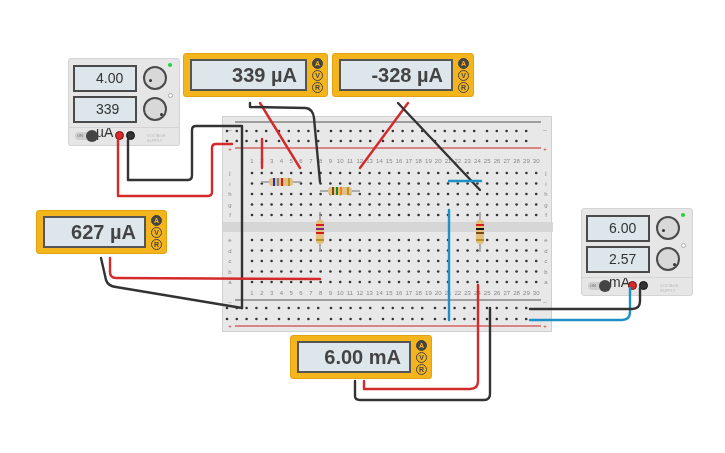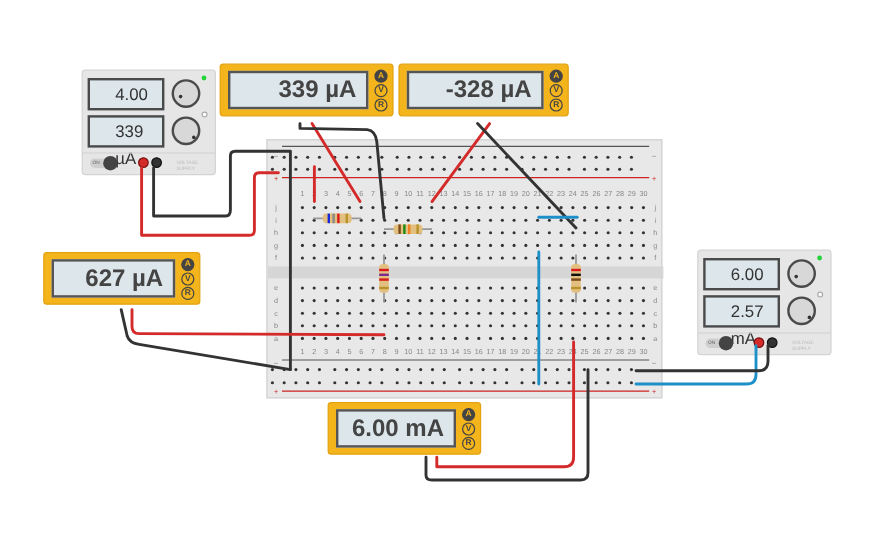--- a/index.html
+++ b/index.html
@@ -603,21 +603,21 @@
   <div class="mode r">R</div>
 </div>
 
 <div class="mm" style="left:36px;top:210px;width:131px;">
   <div class="screen">627 µA</div>
   <div class="mode a">A</div>
   <div class="mode vv">V</div>
   <div class="mode r">R</div>
 </div>
 
-<div class="mm" style="left:273px;top:335px;width:128px;">
+<div class="mm" style="left:290px;top:335px;width:142px;">
   <div class="screen">6.00 mA</div>
   <div class="mode a">A</div>
   <div class="mode vv">V</div>
   <div class="mode r">R</div>
 </div>
 
 <svg id="canvas" width="725" height="453" style="pointer-events:none;">
   <g fill="none" stroke-width="2.4" stroke-linecap="round" stroke-linejoin="round">
 
     <path stroke="#333" d="M128,140 L128,180 L188,180 Q192,180 192,175 L192,130 Q192,126 196,126 L242,126 L242,308"></path>

